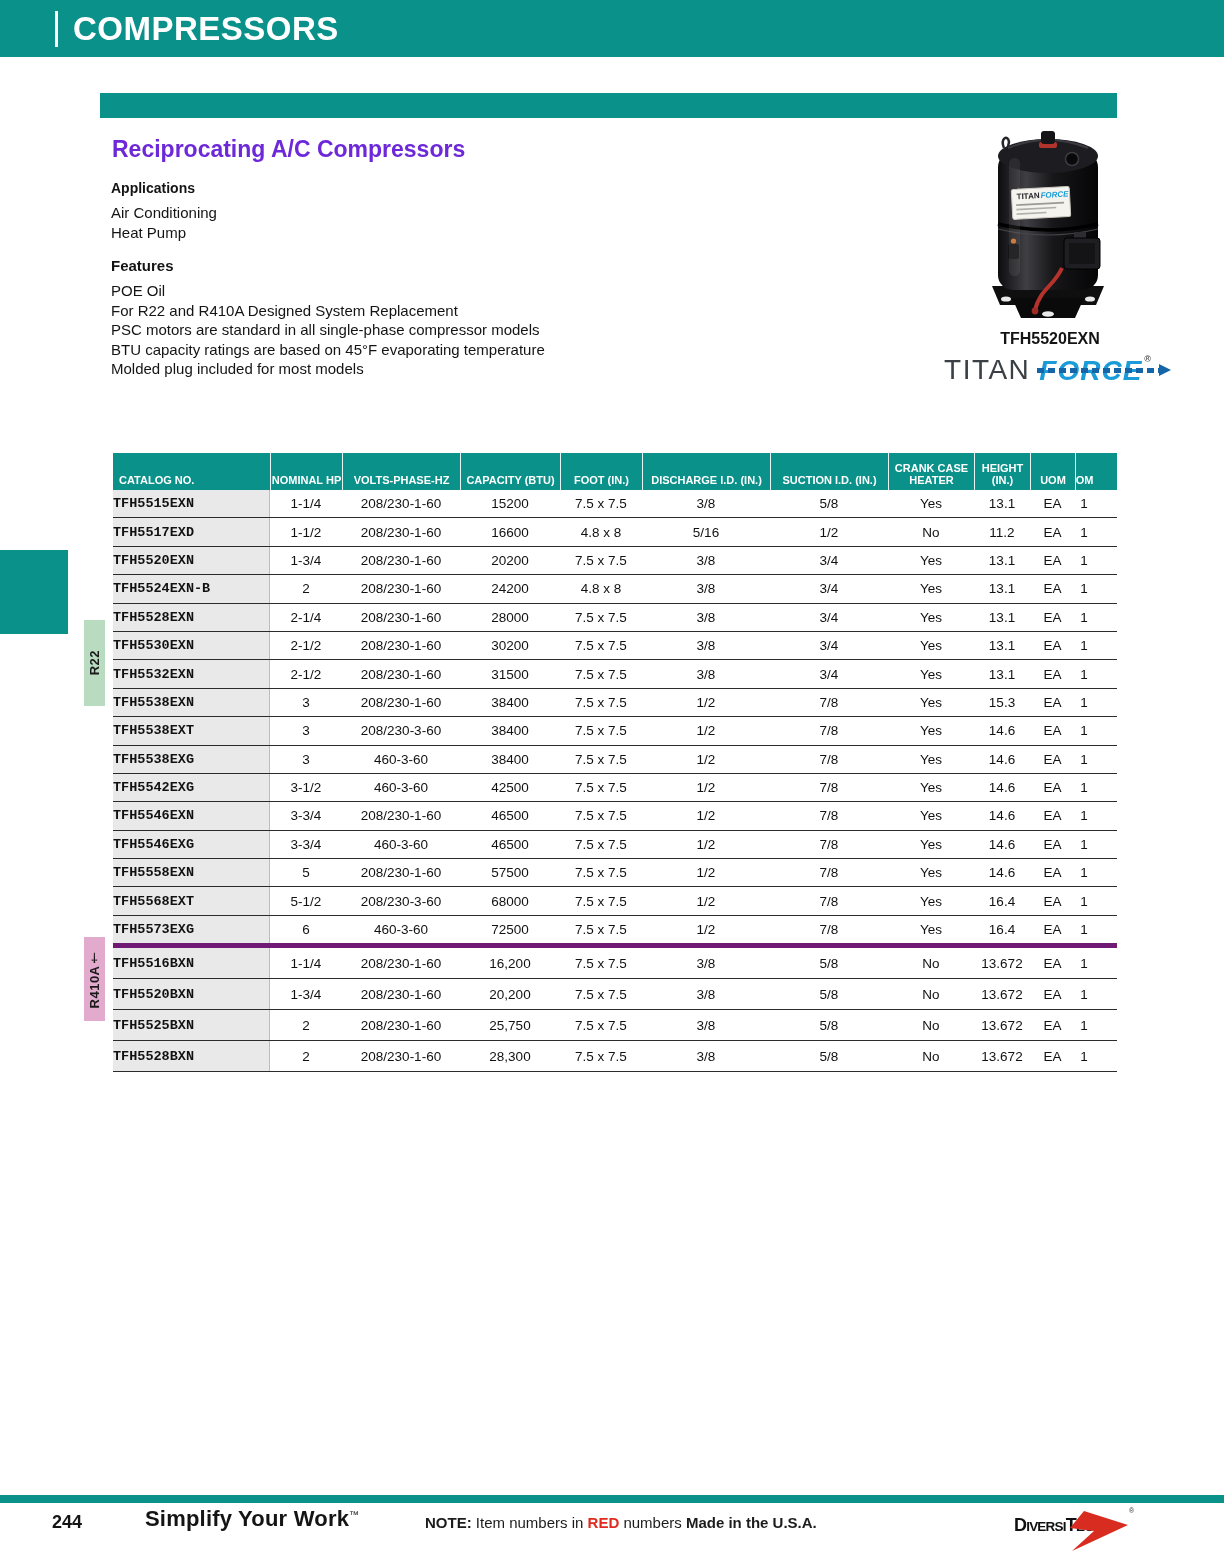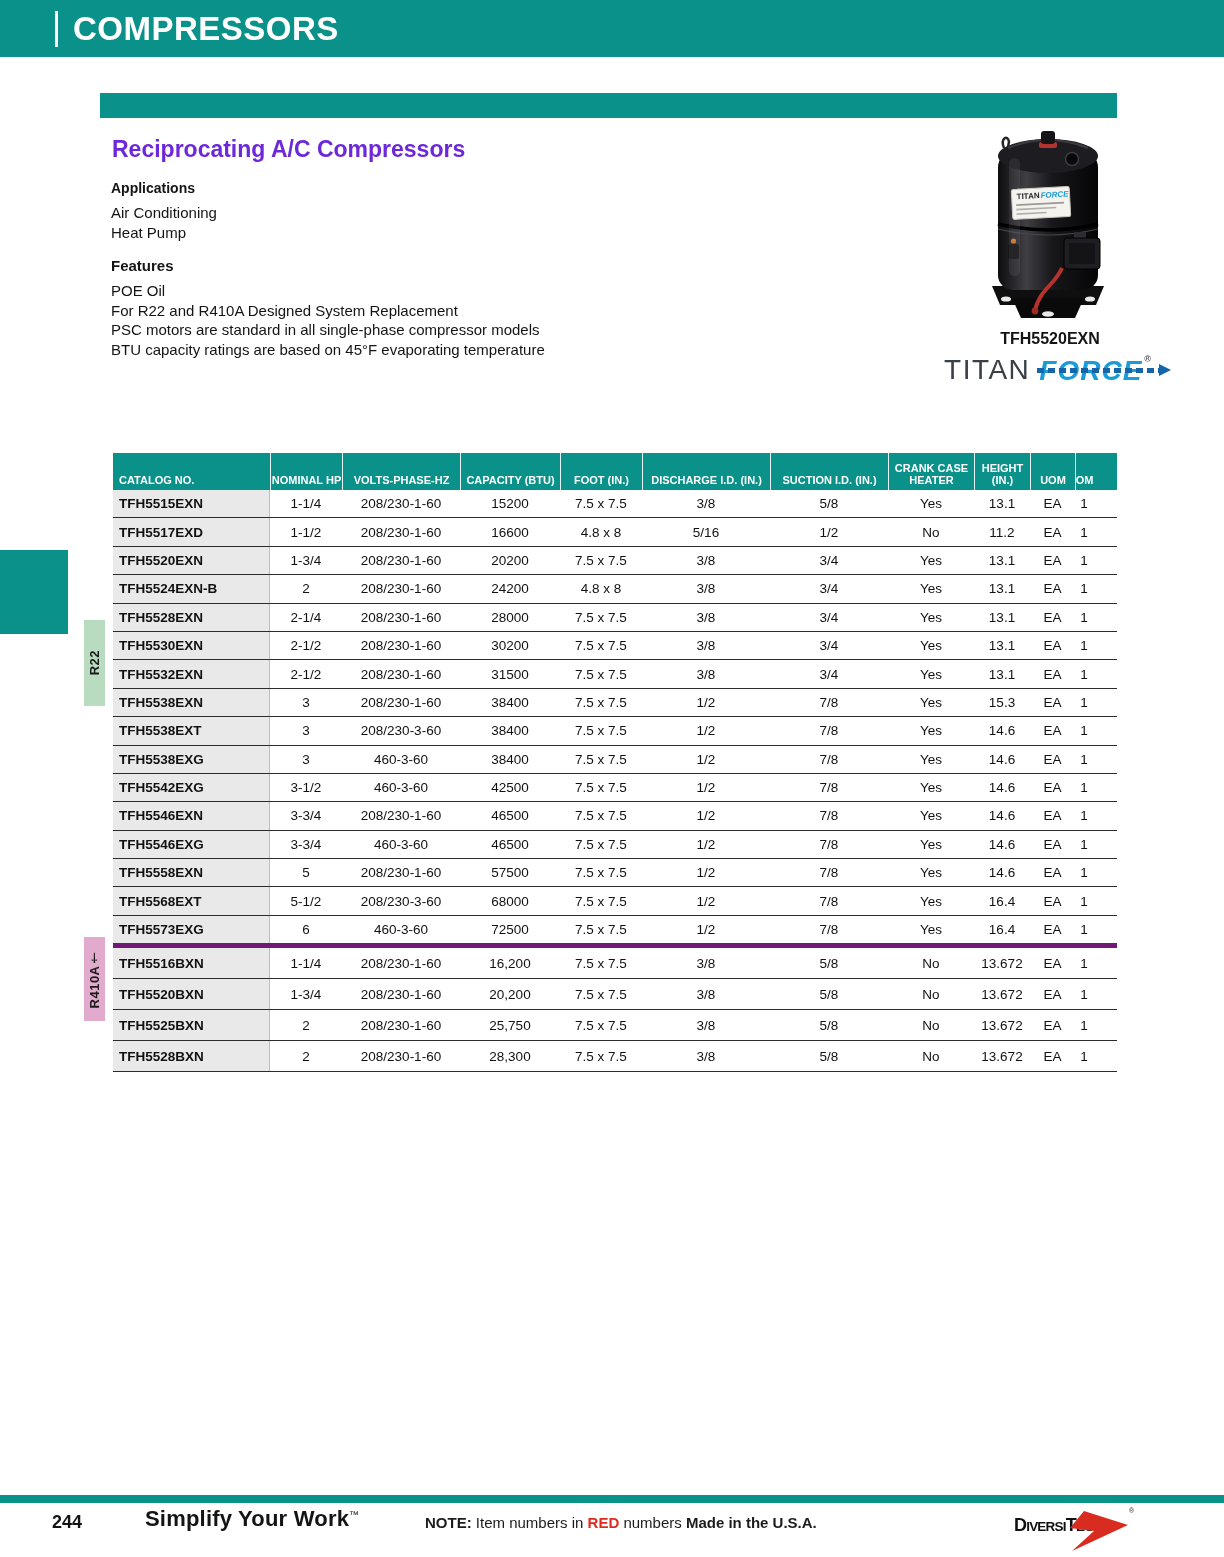--- a/index.html
+++ b/index.html
@@ -45,21 +45,21 @@
   .thead { display:flex; height:37px; background:var(--teal); }
   .th { color:#fff; font-weight:bold; font-size:11px; line-height:12px;
     display:flex; align-items:flex-end; justify-content:center; text-align:center;
     padding-bottom:4px; box-sizing:border-box; border-left:1px solid rgba(255,255,255,.9); flex:0 0 auto; }
   .th.c0 { border-left:none; justify-content:flex-start; text-align:left; padding-left:6px; }
   .row { display:flex; height:27.4px; border-bottom:1px solid #2b2b2b; font-size:13.5px; color:#111; }
   .row.sec2 { height:30px; }
   .row.last-r22 { border-bottom:5px solid #701a75; }
   .cell { display:flex; align-items:center; justify-content:center; flex:0 0 auto; box-sizing:border-box; }
   .cell.catalog { background:#e9e9e9; font-weight:bold; justify-content:flex-start;
-    padding-left:6px; border-right:1px solid #bcbcbc; }
+    border-right:1px solid #bcbcbc;font-family:Liberation Mono, monospace; }
   .c0{width:157px}.c1{width:72px}.c2{width:118px}.c3{width:100px}.c4{width:82px}
   .c5{width:128px}.c6{width:118px}.c7{width:86px}.c8{width:56px}.c9{width:45px}.c10{width:18px}
 
   
   .side-label { position:absolute; width:21px; display:flex; align-items:center; justify-content:center;
     font-size:13px; font-weight:bold; color:#1a1a1a; }
   .side-label span { writing-mode:vertical-rl; transform:rotate(180deg); letter-spacing:.5px; }
   #label-r22   { left:84px; top:620px; height:86px; background:#b9dcc1; }
   #label-r410a { left:84px; top:937px; height:84px; background:#e2abce; }
   .teal-block { position:absolute; left:0; top:550px; width:68px; height:84px; background:var(--teal); }
@@ -91,20 +91,21 @@
   <div>Air Conditioning</div>
   <div>Heat Pump</div>
 </div>
 
 <div class="features-heading">Features</div>
 <div class="features-items">
   <div>POE Oil</div>
   <div>For R22 and R410A Designed System Replacement</div>
   <div>PSC motors are standard in all single-phase compressor models</div>
   <div>BTU capacity ratings are based on 45°F evaporating temperature</div>
+  <div>Molded plug included for most models</div>
 </div>
 
 <svg class="product-img" viewBox="0 0 132 200">
   <defs>
     <linearGradient id="bodyg" x1="0" y1="0" x2="1" y2="0">
       <stop offset="0" stop-color="#0c0c0e"></stop>
         <stop offset="0.28" stop-color="#3f3f44"></stop>
       <stop offset="0.55" stop-color="#17171a"></stop>
         <stop offset="1" stop-color="#050506"></stop>
     </linearGradient>

